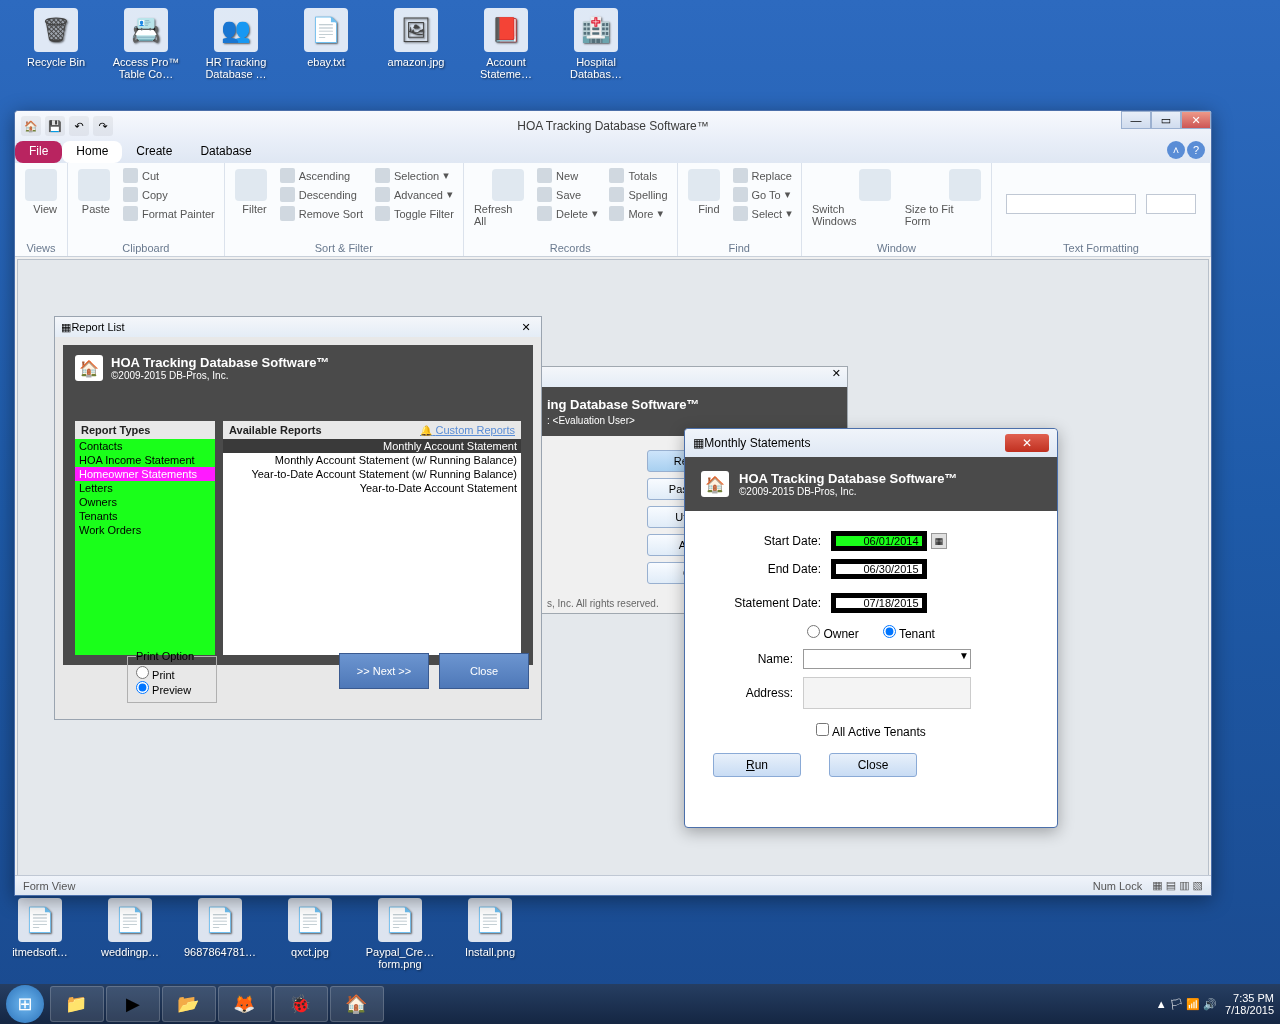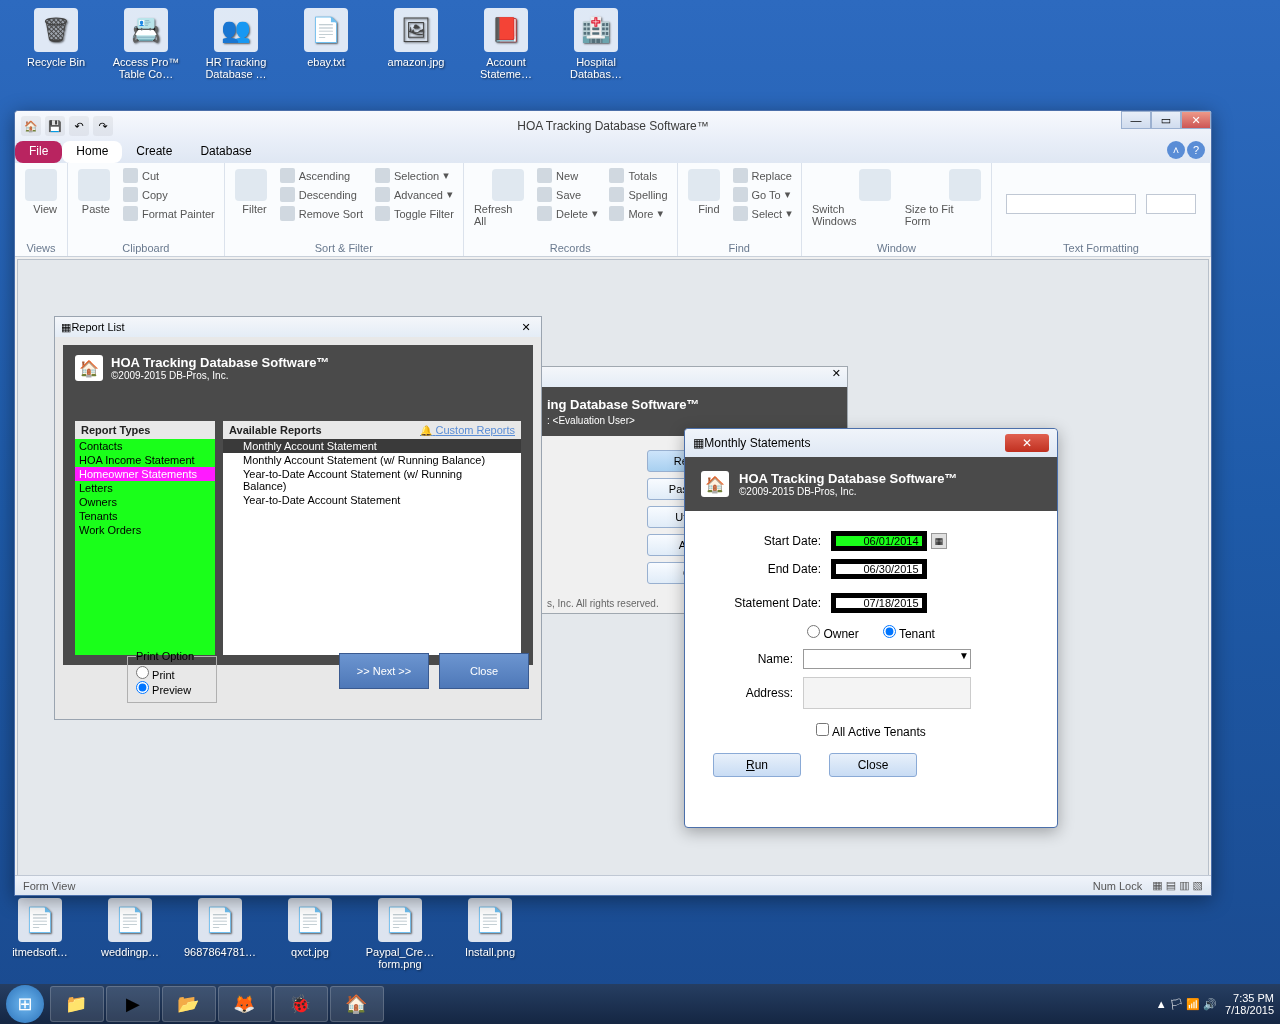--- a/index.html
+++ b/index.html
@@ -57,21 +57,21 @@
 .rdlg-cols { display: flex; gap: 8px; margin-top: 12px; }
 .rtypes { width: 140px; }
 .ravail { flex: 1; position: relative; }
 .col-hdr { background: #e8e8e8; color: #222; font-size: 11px; font-weight: bold; padding: 3px 6px; margin-top: 28px; }
 .col-hdr.avail { display: flex; }
 .custom-reports { margin-left: auto; color: #5a8dd6; text-decoration: underline; font-size: 11px; font-weight: normal; }
 .rtypes-list { background: #1aff1a; height: 216px; font-size: 11px; }
 .rtypes-list div { padding: 1px 4px; }
 .rtypes-list .sel { background: #ff1aff; color: #fff; }
 .ravail-list { background: #fff; height: 216px; font-size: 11px; }
-.ravail-list div { padding: 1px 20px; }
+.ravail-list div { padding: 1px 4px; text-align: right; }
 .ravail-list .sel { background: #3a3a3a; color: #fff; }
 
 .print-opt { position: absolute; left: 72px; bottom: 16px; border: 1px solid #b0b0b0; padding: 4px 22px 6px 8px; font-size: 11px; }
 .print-opt legend { font-size: 11px; }
 .dlg-btns { position: absolute; right: 12px; bottom: 30px; display: flex; gap: 10px; }
 .btn3d { width: 90px; height: 36px; background: linear-gradient(#6c95d0,#4e78b8); color: #fff; border: 1px solid #3a5a90; font-size: 11px; }
 
 
 .bg-dlg { position: absolute; left: 520px; top: 106px; width: 310px; background: #f0f0f0; border: 1px solid #a0a8b0; }
 .bg-dlg-title { height: 20px; background: linear-gradient(#f4f6fa,#e4ecf6); display:flex; padding: 0 6px; font-size:11px; }

